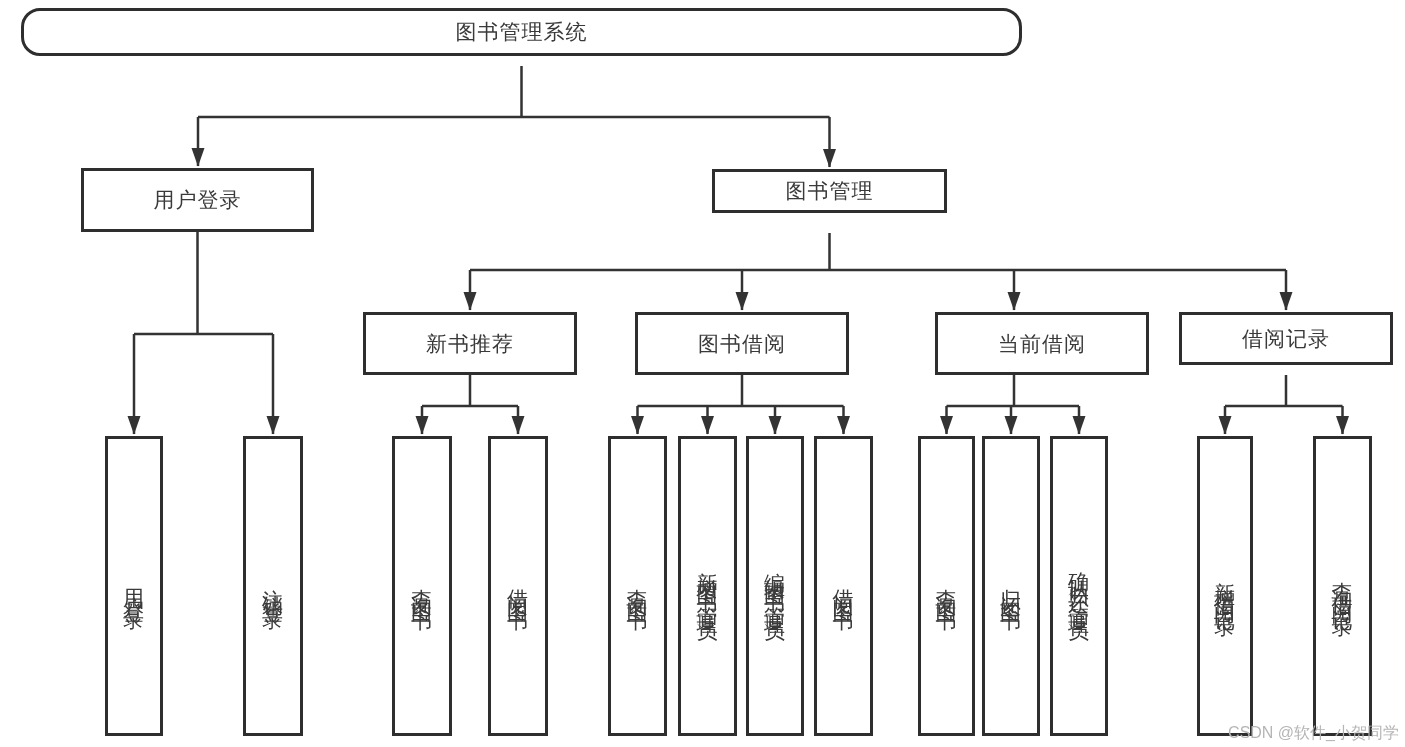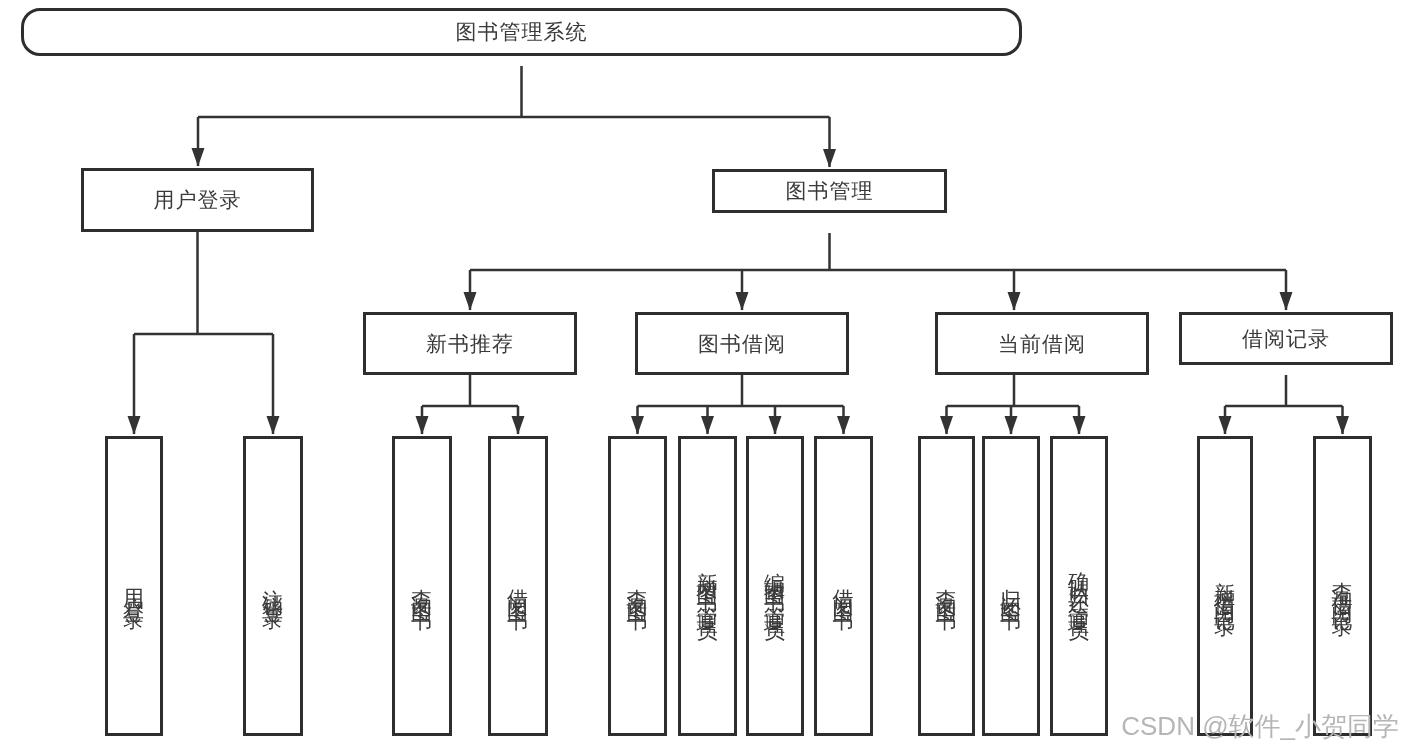--- a/index.html
+++ b/index.html
@@ -41,21 +41,21 @@
     text-orientation: mixed;
     letter-spacing: 7px;
     font-size: 21px;
     line-height: 1;
   }
   .watermark {
     position: absolute;
     right: 6px;
     bottom: 3px;
     color: #b5b5b5;
-    font-size: 26px;
+    font-size: 16px;
     z-index: 3;
     white-space: nowrap;
   }
 </style>
 </head>
 <body>
 
 <div class="canvas">
 
   <svg class="connectors" viewBox="0 0 1405 747" xmlns="http://www.w3.org/2000/svg">

